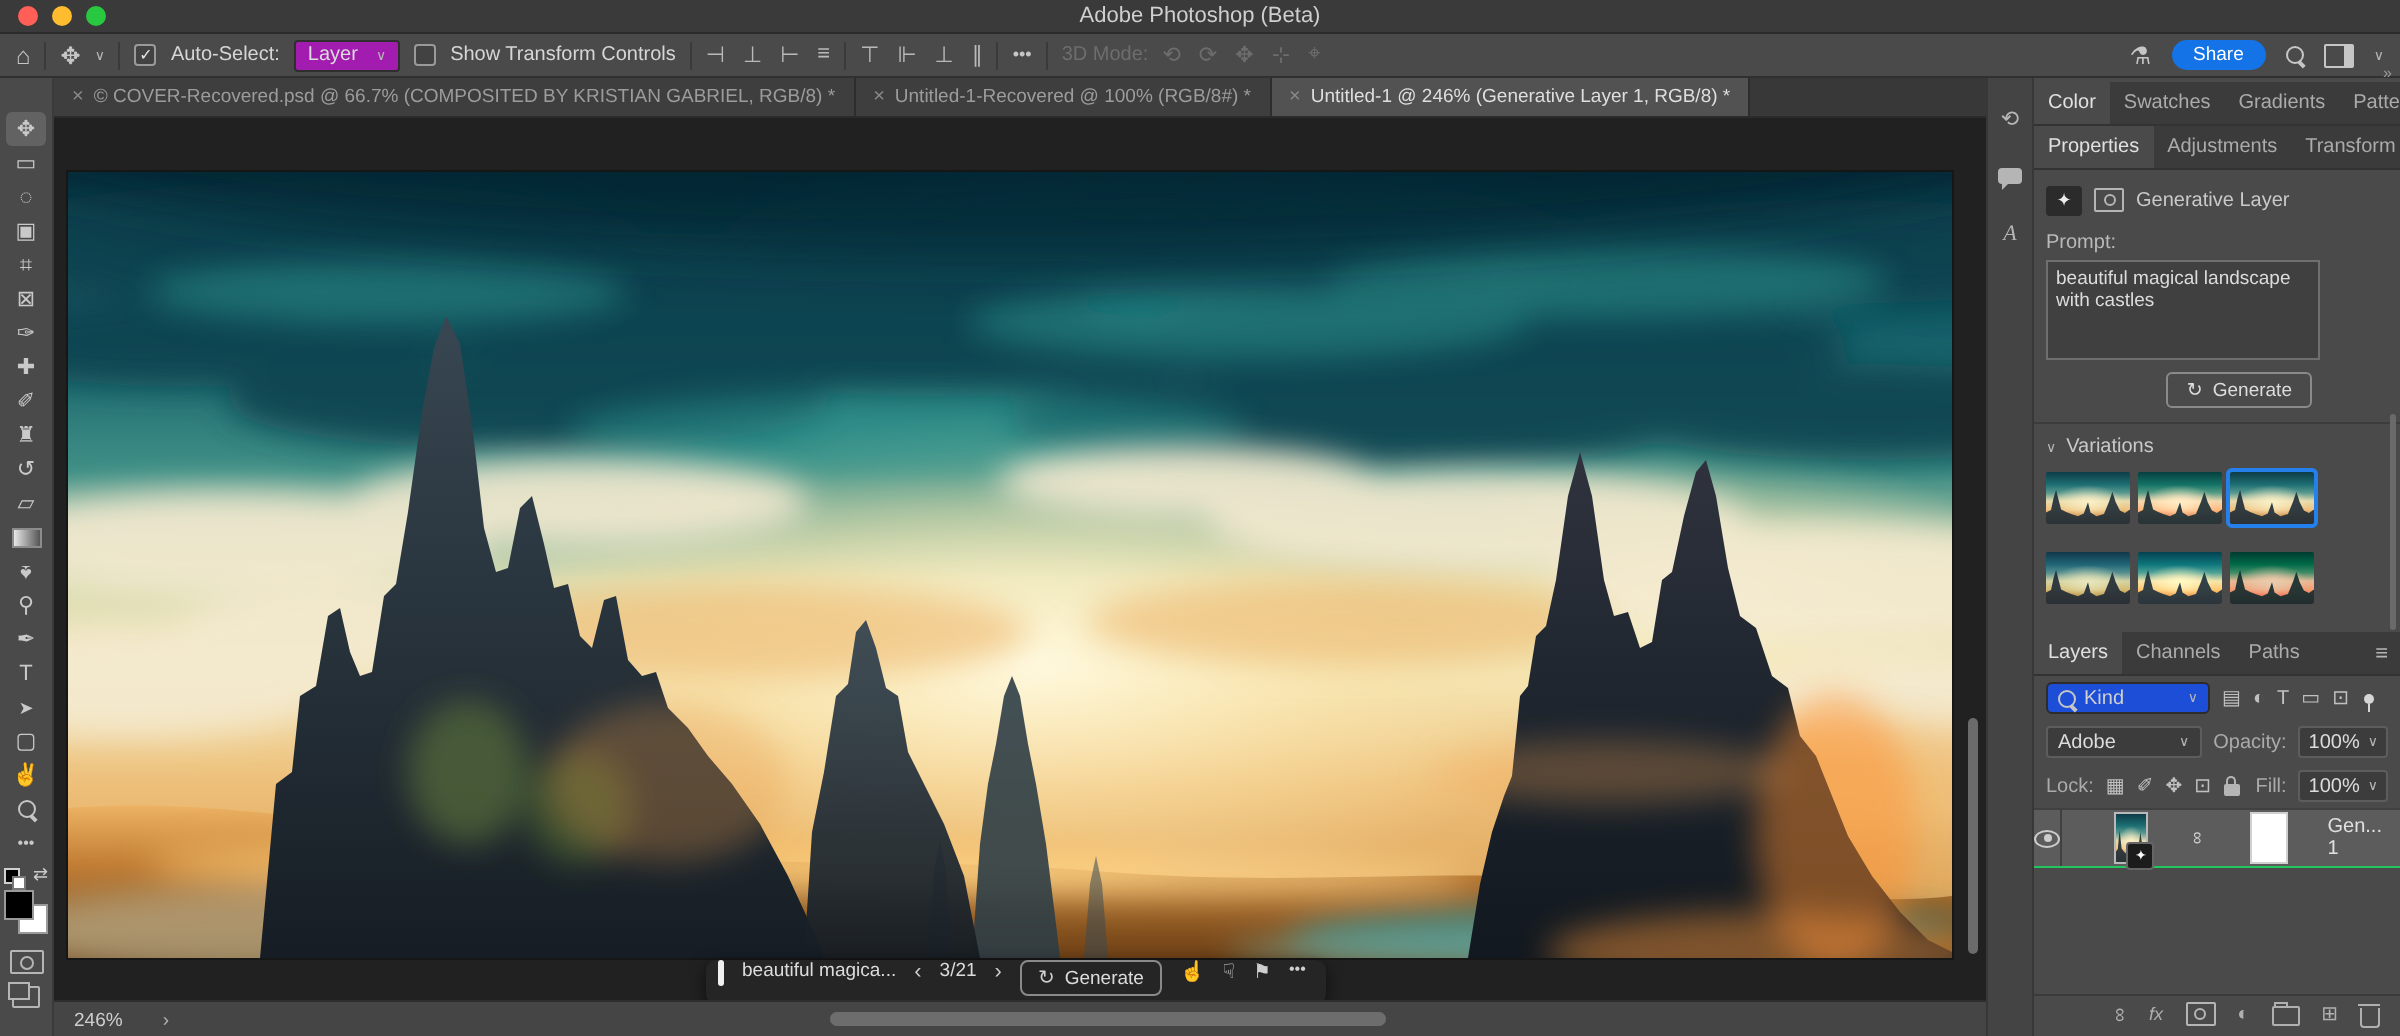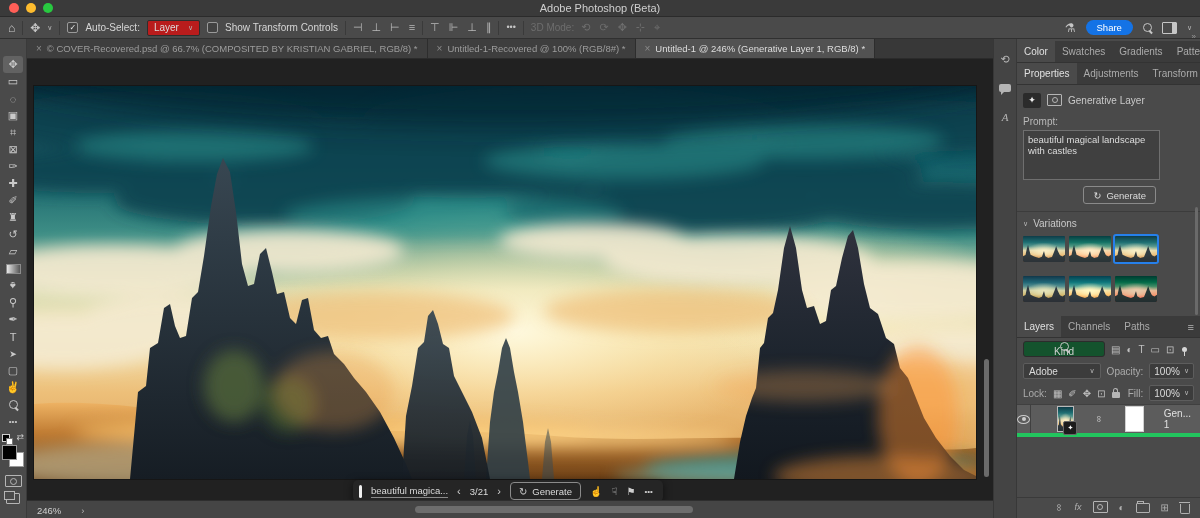--- a/index.html
+++ b/index.html
@@ -13,21 +13,21 @@
   .light{width:10px;height:10px;border-radius:50%;}
   .light.red{background:#ff5f57}.light.yellow{background:#febc2e}.light.green{background:#28c840}
   .wintitle{margin:0 auto;font-size:11px;color:#cfcfcf;}
   
   .optionsbar{height:21px;background:#4a4a4a;border-bottom:1px solid #303030;
               display:flex;align-items:center;gap:7px;padding:0 8px;font-size:10px;}
   .obar-ico{color:#c6c6c6;font-size:12px;line-height:1;}
   .sep{width:1px;height:14px;background:#3a3a3a;}
   .chk{width:9px;height:9px;border:1px solid #9a9a9a;border-radius:2px;display:inline-flex;
        align-items:center;justify-content:center;font-size:8px;color:#e8e8e8;background:#424242;}
-  .dd{height:14px;background:#b91c1c;border:1px solid #2e2e2e;border-radius:2px;
+  .dd{height:14px;background:#a21caf;border:1px solid #2e2e2e;border-radius:2px;
       display:inline-flex;align-items:center;gap:9px;padding:0 6px;font-size:10px;color:#dcdcdc;}
   .cdn{font-size:7px;color:#b5b5b5;}
   .alicons{display:flex;gap:9px;color:#b9b9b9;font-size:11px;}
   .disabled{color:#6d6d6d !important;}
   .obar-right{margin-left:auto;display:flex;align-items:center;gap:10px;}
   .sharebtn{background:#1473e6;color:#fff;border-radius:8px;height:15px;padding:0 11px;
             display:inline-flex;align-items:center;font-size:9.5px;}
   .mag{width:9px;height:9px;position:relative;display:inline-block;}
   .mag::before{content:"";position:absolute;left:0;top:0;width:7px;height:7px;
                border:1.4px solid #c6c6c6;border-radius:50%;}
@@ -61,21 +61,21 @@
   .tabbar{height:19px;background:#383838;border-bottom:1px solid #2b2b2b;display:flex;font-size:9.5px;}
   .doc-tab{display:flex;align-items:center;gap:5px;padding:0 9px;background:#3e3e3e;
            border-right:1px solid #2d2d2d;color:#9c9c9c;white-space:nowrap;}
   .doc-tab .x{color:#8a8a8a;font-size:10px;}
   .doc-tab.active{background:#525252;color:#dedede;}
   .pasteboard{flex:1;position:relative;background:#212121;}
   .canvas{position:absolute;left:7px;top:27px;width:942px;height:393px;box-shadow:0 0 0 1px #161616;}
   .vscroll{position:absolute;right:4px;top:300px;width:5px;height:118px;background:#6b6b6b;border-radius:3px;}
   
   .taskbar{position:absolute;left:326px;top:421px;height:22px;background:#252525;border-radius:5px;
-           box-shadow:0 2px 8px rgba(0,0,0,.55);display:flex;align-items:center;gap:9px;
+           box-shadow:0 2px 8px rgba(0,0,0,.55);display:flex;gap:9px;
            padding:0 10px 0 6px;font-size:9.5px;color:#dcdcdc;}
   .tb-handle{width:3px;height:13px;background:#f0f0f0;border-radius:2px;}
   .tb-prompt{max-width:86px;overflow:hidden;text-overflow:ellipsis;white-space:nowrap;
              border-bottom:1px solid #8a8a8a;padding-bottom:1px;}
   .tb-arrow{color:#cfcfcf;font-size:11px;}
   .tb-gen{border:1px solid #8a8a8a;border-radius:4px;height:16px;display:flex;align-items:center;
           gap:5px;padding:0 8px;}
   .tb-ico{font-size:10px;color:#cfcfcf;}
   
   .statusbar{height:18px;background:#454545;border-top:1px solid #2e2e2e;display:flex;
@@ -123,35 +123,35 @@
   .mini-scene::before{content:"";position:absolute;inset:0;background:#22303a;opacity:.92;
      clip-path:polygon(0 100%,0 78%,6% 73%,9% 50%,12% 34%,15% 54%,18% 72%,24% 77%,30% 81%,38% 85%,45% 80%,50% 58%,53% 78%,60% 85%,69% 81%,75% 57%,79% 38%,83% 58%,88% 74%,94% 79%,100% 72%,100% 100%);}
   .v2{filter:hue-rotate(-12deg) saturate(1.1);}
   .v4{filter:brightness(.95) hue-rotate(10deg);}
   .v5{filter:saturate(1.25) brightness(1.04);}
   .v6{filter:hue-rotate(-25deg) brightness(.88) saturate(1.35);}
   .pscroll{position:absolute;right:2px;top:168px;width:3px;height:108px;background:#6a6a6a;border-radius:2px;}
   
   .layersec{display:flex;flex-direction:column;flex:1;}
   .lrow{display:flex;align-items:center;gap:6px;padding:3px 6px;}
-  .searchbox{width:70px;height:14px;background:#14532d;border:1px solid #2c2c2c;border-radius:3px;
-             display:flex;align-items:center;gap:4px;padding:0 5px;color:#d0d0d0;flex-direction:column;}
+  .searchbox{width:70px;height:14px;background:#1d4ed8;border:1px solid #2c2c2c;border-radius:3px;
+             display:flex;align-items:center;gap:4px;padding:0 5px;color:#d0d0d0;}
   .fico{color:#c0c0c0;font-size:10px;}
   .pin{width:5px;height:5px;background:#d6d6d6;border-radius:50%;position:relative;margin-left:2px;}
   .pin::after{content:"";position:absolute;left:2px;top:5px;width:1px;height:4px;background:#d6d6d6;}
   .blendsel{width:96px;height:14px;background:#3c3c3c;border:1px solid #5d5d5d;border-radius:2px;
             display:flex;align-items:center;padding:0 5px;color:#dcdcdc;}
   .blendsel .cdn{margin-left:auto;}
   .valbox{height:14px;background:#3c3c3c;border:1px solid #5d5d5d;border-radius:2px;display:flex;
           align-items:center;gap:4px;padding:0 4px;color:#dcdcdc;text-align:right;}
   .dim{color:#ababab;}
   .lockico{width:8px;height:6px;background:#b5b5b5;position:relative;display:inline-block;margin-top:3px;border-radius:1px;}
   .lockico::before{content:"";position:absolute;left:1.2px;top:-4px;width:3.6px;height:3.6px;
                    border:1.3px solid #b5b5b5;border-bottom:none;border-radius:3px 3px 0 0;}
-  .layerrow{display:flex;align-items:center;height:28px;border-bottom:4px solid #22c55e;gap:20px;}
+  .layerrow{display:flex;align-items:center;height:28px;border-bottom:1px solid #22c55e;gap:20px;}
   .layerrow.selected{background:#5c5c5c;}
   .eyecell{width:22px;height:100%;border-right:1px solid #404040;display:flex;align-items:center;justify-content:center;}
   .eye{width:13px;height:9px;position:relative;}
   .eye::before{content:"";position:absolute;inset:0;border:1px solid #cdcdcd;border-radius:50%;}
   .eye::after{content:"";position:absolute;left:4.5px;top:2.5px;width:4px;height:4px;background:#cdcdcd;border-radius:50%;}
   .lthumb{width:46px;height:24px;border:1px solid #b9b9b9;margin-left:6px;position:relative;overflow:visible;}
   .lthumb .inner{position:absolute;inset:0;overflow:hidden;}
   .genchip{position:absolute;right:-4px;bottom:-4px;width:12px;height:12px;background:#1c1c1c;border:1px solid #666;
            border-radius:2px;display:flex;align-items:center;justify-content:center;color:#fff;font-size:7px;z-index:3;}
   .linkico{color:#cfcfcf;font-size:9px;margin:0 2px;}

